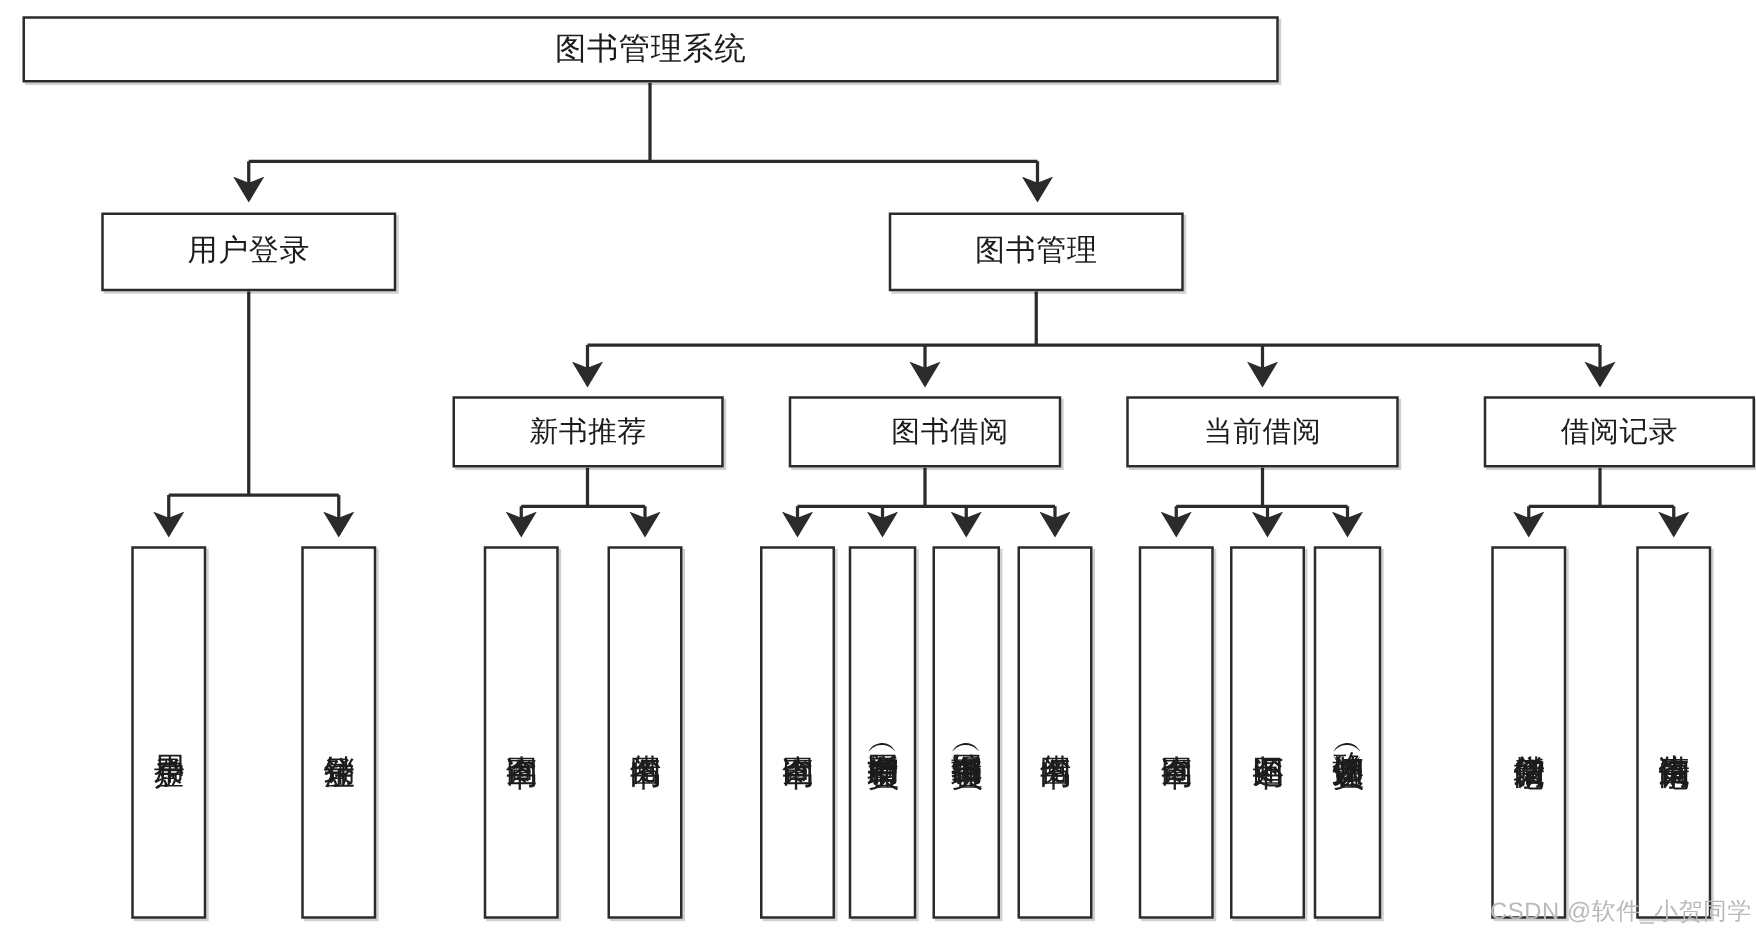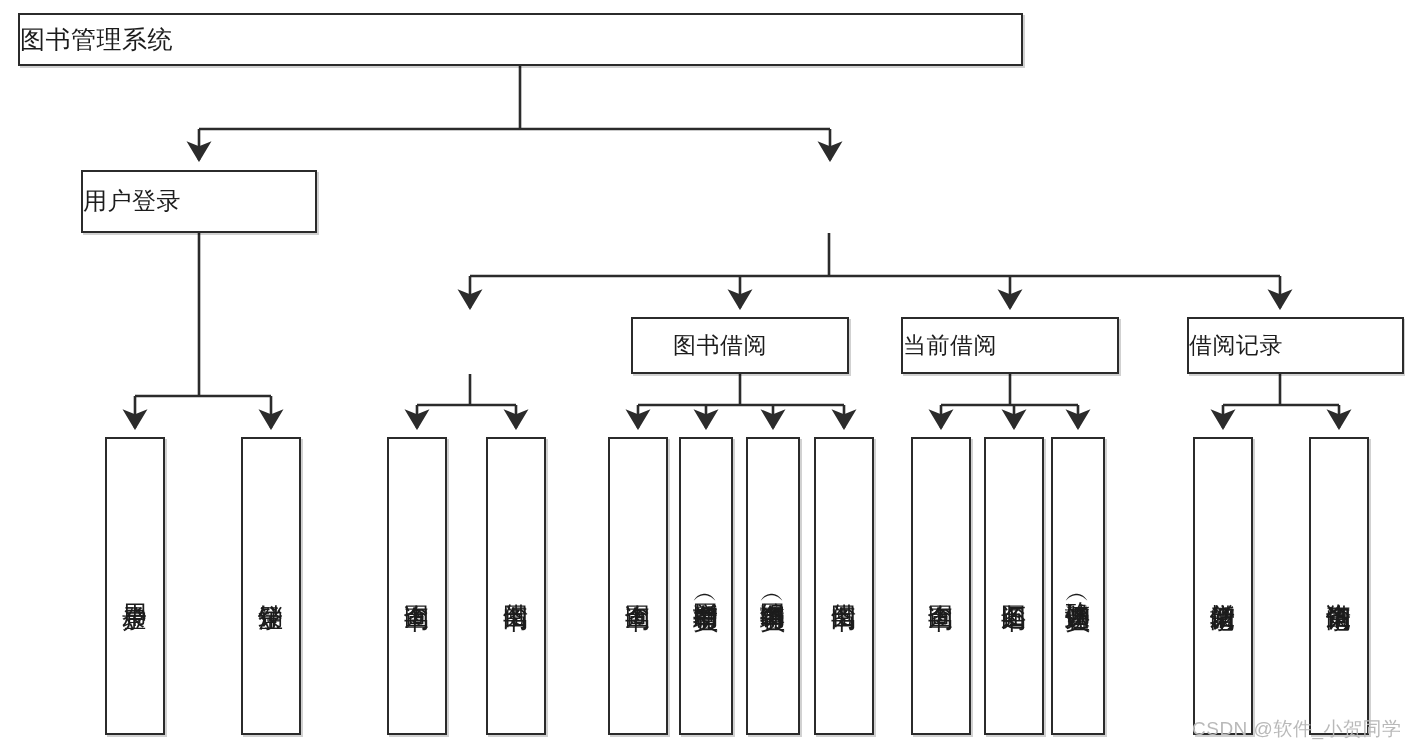--- a/index.html
+++ b/index.html
@@ -25,20 +25,21 @@
     height: 747px;
     pointer-events: none;
   }
   .node {
     position: absolute;
     box-sizing: border-box;
     border: 2px solid #2b2b2b;
     background: #ffffff;
     display: flex;
     align-items: center;
+    justify-content: center;
     color: #1c1c1c;
     box-shadow: 2px 2px 0 rgba(0,0,0,0.18);
   }
   .node .label {
     display: block;
     text-align: center;
     line-height: 1.18;
     letter-spacing: 0.5px;
   }
   .node.root .label { font-size: 25px; }
@@ -119,21 +120,27 @@
     </g>
   </svg>
 
   <div class="node root" style="left:18px; top:13px; width:1005px; height:53px;">
     <span class="label">图书管理系统</span>
   </div>
 
   <div class="node l2" style="left:81px; top:170px; width:236px; height:63px;">
     <span class="label">用户登录</span>
   </div>
+  <div class="node l2" style="left:711px; top:170px; width:236px; height:63px;">
+    <span class="label">图书管理</span>
+  </div>
 
+  <div class="node l3" style="left:362px; top:317px; width:217px; height:57px;">
+    <span class="label">新书推荐</span>
+  </div>
   <div class="node l3" style="left:631px; top:317px; width:218px; height:57px;padding-left:40px;">
     <span class="label">图书借阅</span>
   </div>
   <div class="node l3" style="left:901px; top:317px; width:218px; height:57px;">
     <span class="label">当前借阅</span>
   </div>
   <div class="node l3" style="left:1187px; top:317px; width:217px; height:57px;">
     <span class="label">借阅记录</span>
   </div>
 

